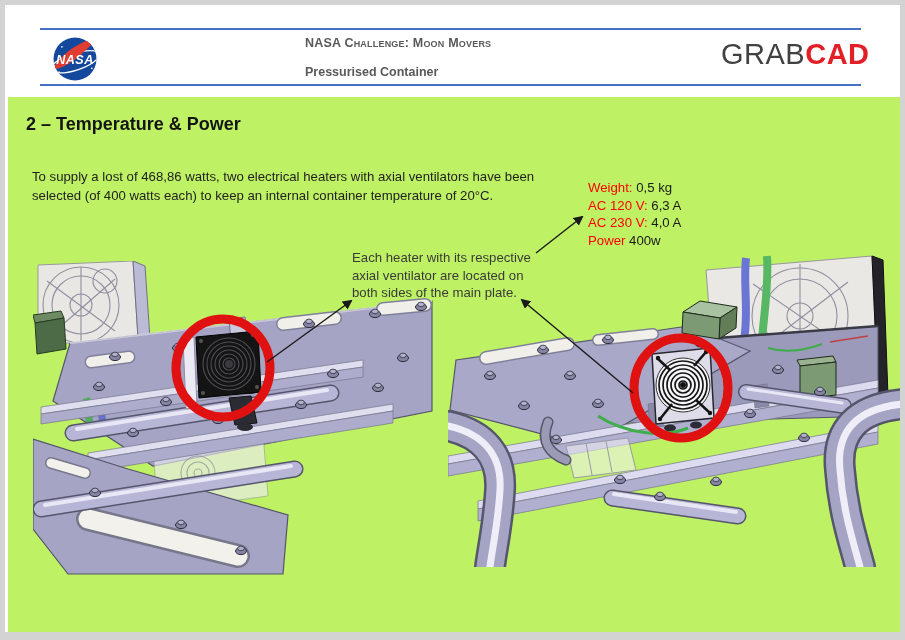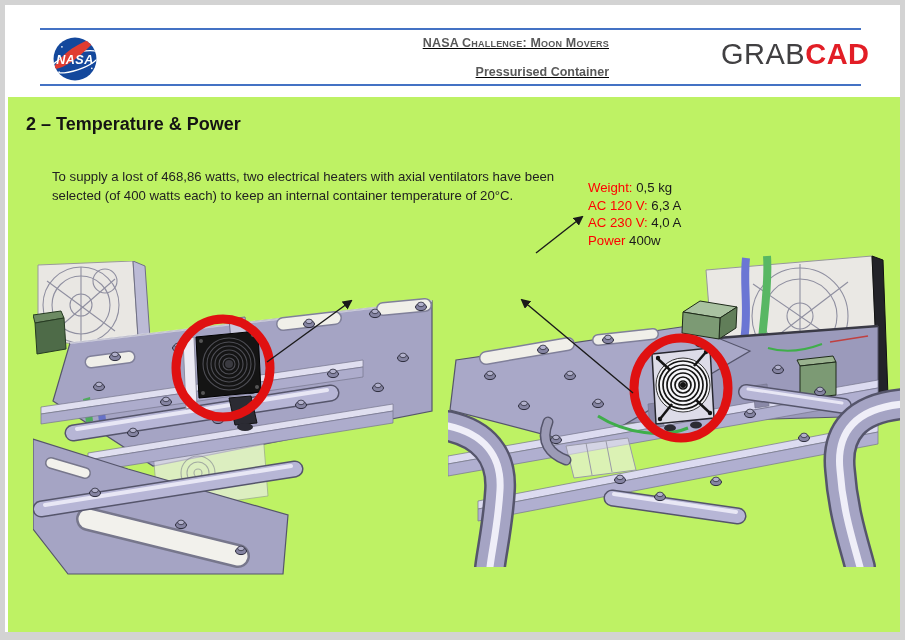--- a/index.html
+++ b/index.html
@@ -5,28 +5,28 @@
   html,body{margin:0;padding:0;background:#ffffff;}
   .slide{
     position:relative; width:905px; height:640px; box-sizing:border-box;
     border:5px solid #D3D3D3; border-bottom-width:8px; background:#FFFFFF;
     overflow:hidden; font-family:"Liberation Sans", sans-serif;
   }
   .header{position:absolute; left:0; top:0; width:100%; height:92px; background:#FFFFFF;}
   .rule{position:absolute; left:35px; width:821px; height:2px; background:#4472C4;}
   .rule.top{top:23px;} .rule.bottom{top:79px;}
   .nasa-logo{position:absolute; left:42px; top:26px; width:56px; height:56px;}
-  .header-center{position:absolute; left:300px; top:0; width:304px; text-align:right;text-decoration:underline;}
+  .header-center{position:absolute; left:300px; top:0; width:304px; text-align:left;}
   .hc-line1{margin-top:31px; font-size:12.5px; font-weight:bold; color:#595959; font-variant:small-caps; letter-spacing:.2px;}
   .hc-line2{margin-top:15px; font-size:12.5px; font-weight:bold; color:#595959;}
   .brand{position:absolute; left:716px; top:33px; font-size:29px; letter-spacing:.5px; color:#414042; white-space:nowrap;}
   .brand .cad{font-weight:bold; color:#E21E26;}
   .body-area{position:absolute; left:3px; top:92px; width:893px; height:537px; background:#bef264;}
   .section-title{position:absolute; left:18px; top:17px; font-size:18px; font-weight:bold; color:#141414; margin:0;}
-  .intro{position:absolute; left:44px; top:71px; font-size:13.2px; line-height:18.5px; color:#222222; white-space:pre-line; margin:0; z-index:3;}
+  .intro{position:absolute; left:24px; top:71px; font-size:13.2px; line-height:18.5px; color:#222222; white-space:pre-line; margin:0; z-index:3;}
   .specs{position:absolute; left:580px; top:82px; font-size:13.2px; line-height:17.5px; z-index:3;}
   .specs .lab{color:#FF0000;margin-top:45px;}
   .specs .val{color:#1A1A1A;}
   .callout{position:absolute; left:344px; top:152px; font-size:13.2px; line-height:17.5px; color:#3A3A3A; white-space:pre-line; z-index:3;}
   .fig{position:absolute; z-index:1;}
   .fig-left{left:25px; top:164px;}
   .fig-right{left:440px; top:157px;}
   .arrows{position:absolute; left:0; top:0; z-index:4; pointer-events:none;}
 </style>
 </head>
@@ -71,20 +71,23 @@
     <p class="intro">To supply a lost of 468,86 watts, two electrical heaters with axial ventilators have been
 selected (of 400 watts each) to keep an internal container temperature of 20°C.</p>
 
     <div class="specs">
       <div><span class="lab">Weight:</span> <span class="val">0,5 kg</span></div>
       <div><span class="lab">AC 120 V:</span> <span class="val">6,3 A</span></div>
       <div><span class="lab">AC 230 V:</span> <span class="val">4,0 A</span></div>
       <div><span class="lab">Power</span> <span class="val">400w</span></div>
     </div>
 
+    <div class="callout">Each heater with its respective
+axial ventilator are located on
+both sides of the main plate.</div>
 
     <svg class="fig fig-left" width="402" height="314" viewBox="0 0 402 314">
       <defs>
         <clipPath id="doorL">
             <polygon points="5,4 100,0 106,92 5,78"></polygon>
           </clipPath>
         <g id="boltL">
           <ellipse rx="5.5" ry="3.6" fill="#8584A2" stroke="#2C2C3C" stroke-width="1"></ellipse>
           <ellipse cy="-2.6" rx="3.3" ry="2.3" fill="#B2B1CC" stroke="#2C2C3C" stroke-width="0.8"></ellipse>
         </g>

